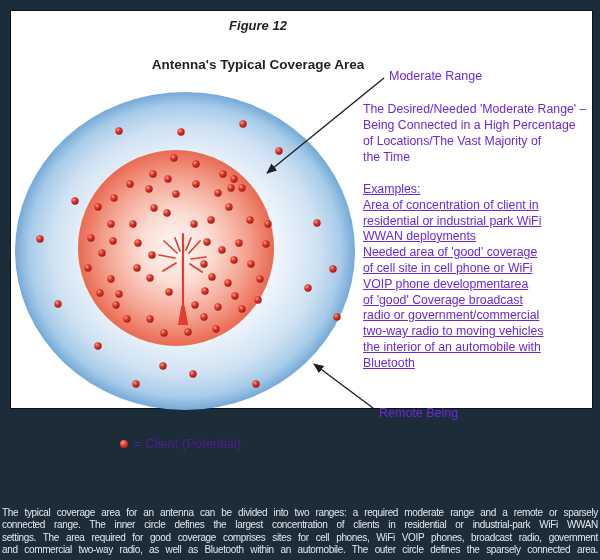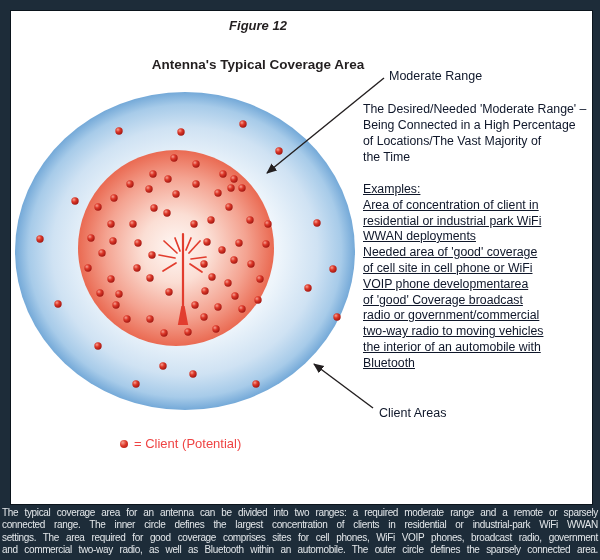--- a/index.html
+++ b/index.html
@@ -3,35 +3,35 @@
 <meta charset="utf-8">
 <style>
   html,body{margin:0;padding:0;}
   body{
     width:600px;height:560px;position:relative;
     background:#1d2c39;
     font-family:"Liberation Sans","DejaVu Sans",sans-serif;
     overflow:hidden;
   }
   .panel{
-    position:absolute;left:10px;top:10px;width:583px;height:495px;
+    position:absolute;left:10px;top:10px;width:583px;height:399px;
     background:#ffffff;border:1px solid #0b141c;box-sizing:border-box;
   }
   .titles{position:absolute;left:0;top:0;width:494px;text-align:center;color:#231f20;}
   .figure-label{position:absolute;left:0;top:7px;width:100%;font-size:13px;font-weight:bold;font-style:italic;}
   .figure-title{position:absolute;left:0;top:46px;width:100%;font-size:13.5px;font-weight:bold;}
   svg.diagram{position:absolute;left:0;top:0;width:583px;height:495px;display:block;}
-  .anno{position:absolute;color:#0f172a;font-size:12.3px;line-height:16px;}
+  .anno{position:absolute;color:#6d28d9;font-size:12.3px;line-height:16px;}
   .pre{white-space:pre-line;}
   .moderate-label{left:378px;top:57px;font-size:12.5px;}
   .moderate-desc{left:352px;top:90px;width:236px;}
   .examples{left:352px;top:171px;width:236px;line-height:15.8px;text-decoration:underline;}
   .remote-label{left:368px;top:394px;font-size:12.5px;}
   .remote-desc{left:352px;top:420px;width:236px;}
-  .legend{position:absolute;left:109px;top:425px;color:#ef4444;font-size:13px;}
+  .legend{position:absolute;left:109px;top:425px;color:#4c1d95;font-size:13px;}
   .legend-dot{
     display:inline-block;width:8px;height:8px;border-radius:50%;
     background:radial-gradient(circle at 35% 32%, #f6a193 0%, #dd3829 45%, #a01510 100%);
     margin-right:6px;vertical-align:middle;position:relative;top:-1px;
   }
   .caption{
     position:absolute;left:2px;right:2px;top:507px;
     color:#e3e7ea;font-size:10px;line-height:12.3px;letter-spacing:-0.35px;
     white-space:pre-line;text-align:justify;text-align-last:justify;
   }
@@ -181,21 +181,21 @@
 residential or industrial park WiFi
 WWAN deployments
 Needed area of 'good' coverage
 of cell site in cell phone or WiFi
 VOIP phone developmentarea
 of 'good' Coverage broadcast
 radio or government/commercial
 two-way radio to moving vehicles
 the interior of an automobile with
 Bluetooth</div>
-  <div class="anno remote-label">Client Areas</div>
+  <div class="anno remote-label">Remote Being</div>
 
   <div class="legend">
     <span class="legend-dot"></span><span>= Client (Potential)</span>
   </div>
 </div>
 
 <div class="caption">The typical coverage area for an antenna can be divided into two ranges: a required moderate range and a remote or sparsely
 connected range. The inner circle defines the largest concentration of clients in residential or industrial-park WiFi WWAN
 settings. The area required for good coverage comprises sites for cell phones, WiFi VOIP phones, broadcast radio, government
 and commercial two-way radio, as well as Bluetooth within an automobile. The outer circle defines the sparsely connected area.</div>

